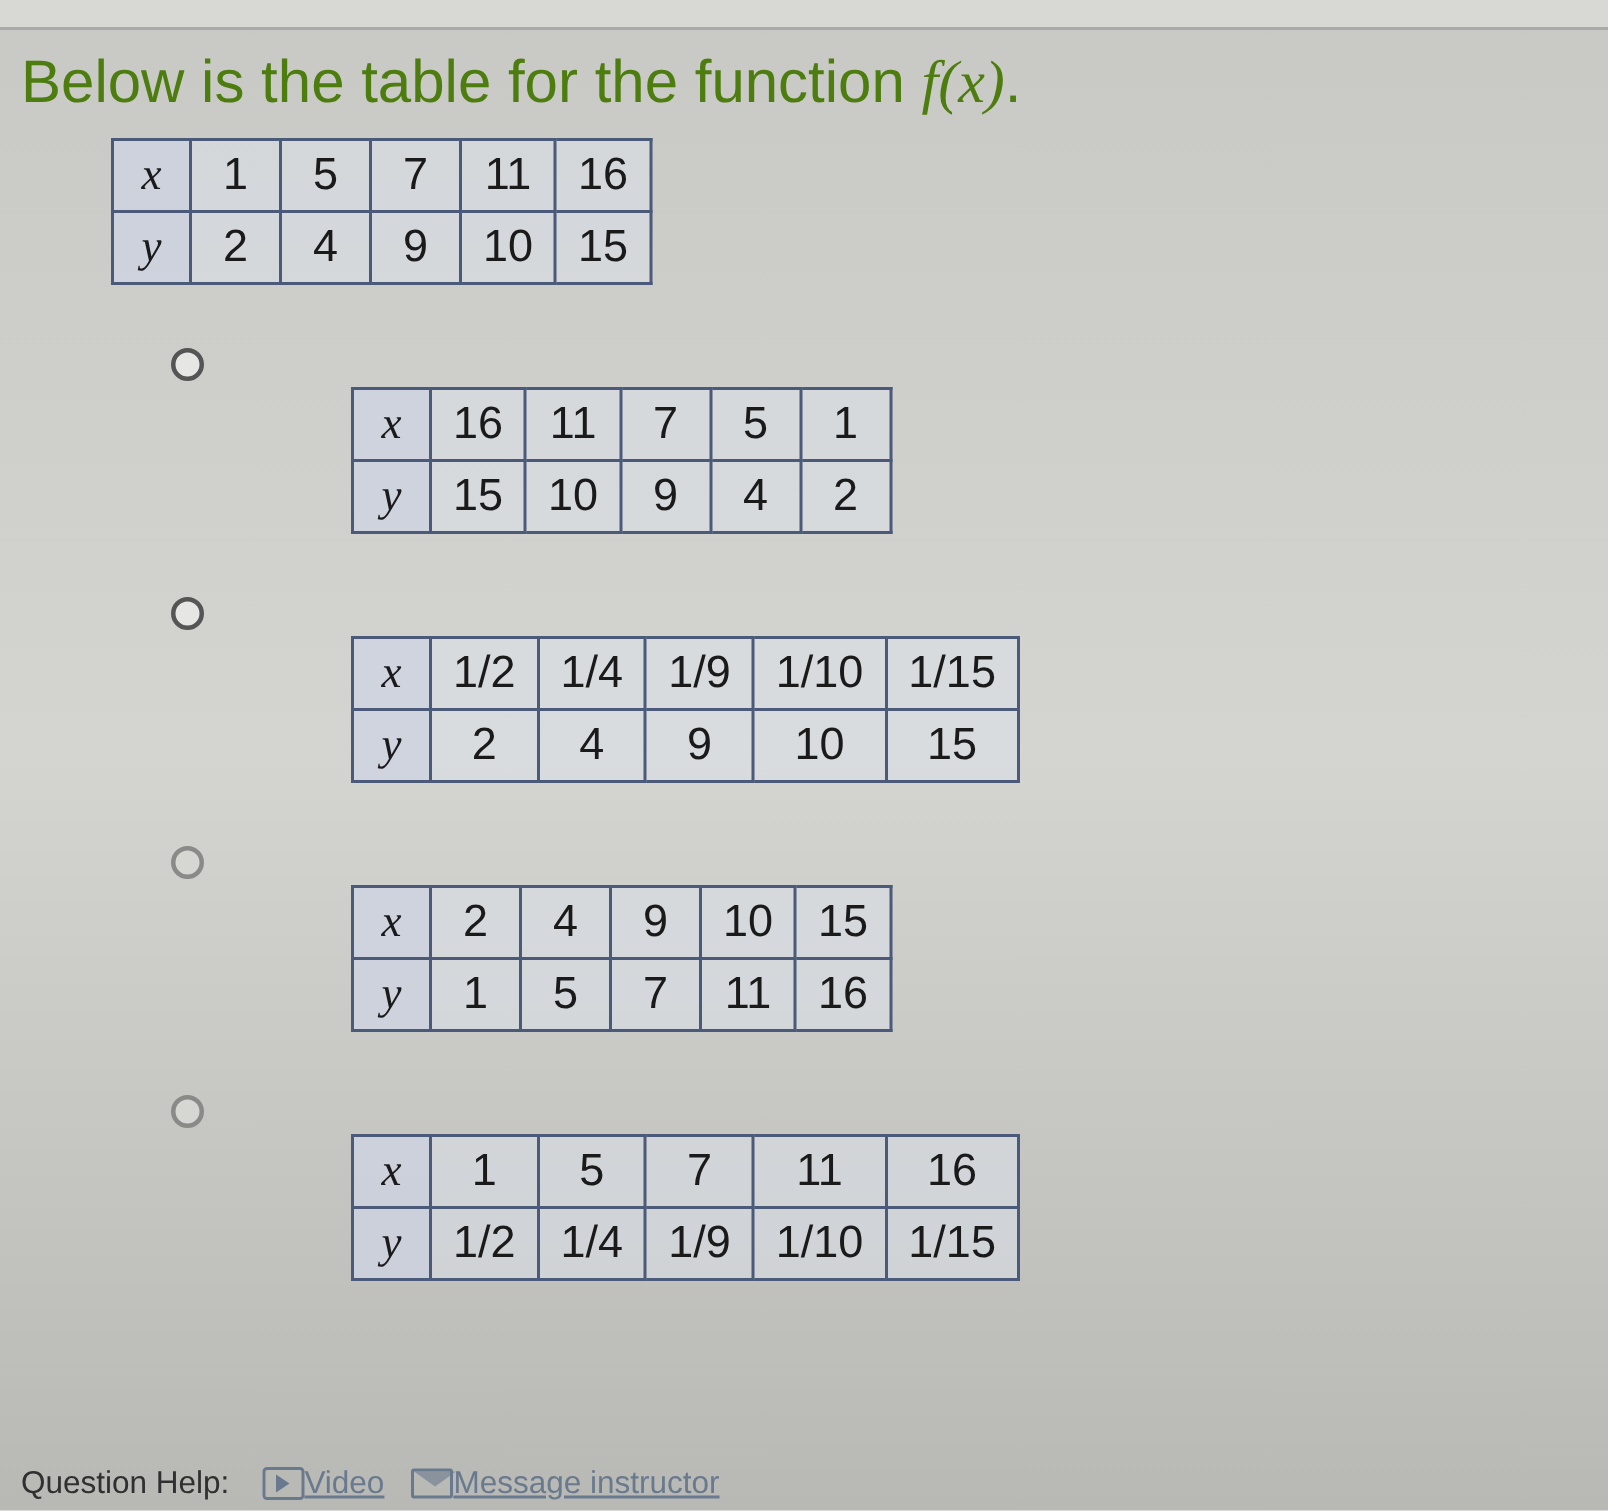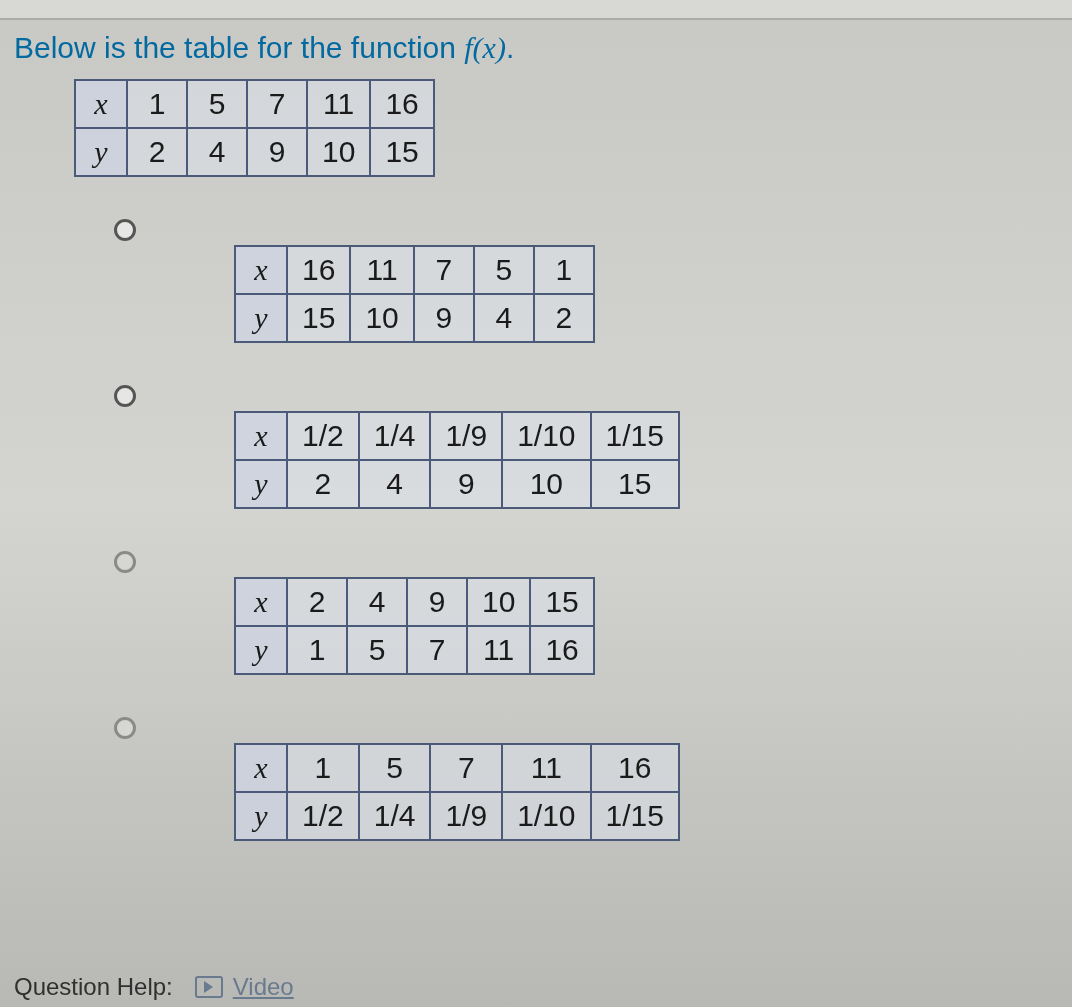--- a/index.html
+++ b/index.html
@@ -14,22 +14,22 @@
     .top-border {
       height: 20px;
       border-bottom: 2px solid #aaa;
       background: #d8d8d4;
       margin-bottom: 8px;
     }
     .content {
       padding: 0 14px;
     }
     .prompt-line {
-      font-size: 30px;
-      color: #0369a1;
+      font-size: 40px;
+      color: #4d7c0f;
       margin: 6px 0 10px 0;
       line-height: 1.35;
     }
     .math-var { font-family: 'Times New Roman', serif; font-style: italic; }
     .math-sup { font-size: 0.65em; vertical-align: super; }
     .nowrap { white-space: nowrap; }
 
     
     table.data {
       border-collapse: collapse;
@@ -72,31 +72,30 @@
       flex: 0 0 auto;
     }
     .faded .radio { border-color: #8a8a88; background: #d6d6d2; }
 
     
     .help-row {
       position: absolute;
       bottom: 6px;
       left: 14px;
       right: 14px;
-      font-size: 24px;
+      font-size: 21px;
       color: #303030;
       display: flex;
       align-items: center;
       gap: 18px;
     }
     .help-label { margin-right: 4px; }
     .help-link {
       display: flex;
       align-items: center;
-      gap: 10px;
       color: #6a7a8e;
       text-decoration: underline;
       cursor: pointer;
     }
     .icon-box {
       width: 28px; height: 22px;
       border: 2px solid #6a7a8e;
       display: flex; align-items: center; justify-content: center;
       border-radius: 3px;
       font-size: 14px;
@@ -266,13 +265,17 @@
 </div>
 
 <div class="help-row">
   <span class="help-label">Question Help:</span>
   <span class="help-link">
     <span class="icon-box">
         <span class="play-tri"></span>
       </span>
     <span>Video</span>
   </span>
+  <span class="help-link">
+    <span class="envelope"></span>
+    <span>Message instructor</span>
+  </span>
 </div>
 
 </body></html>

